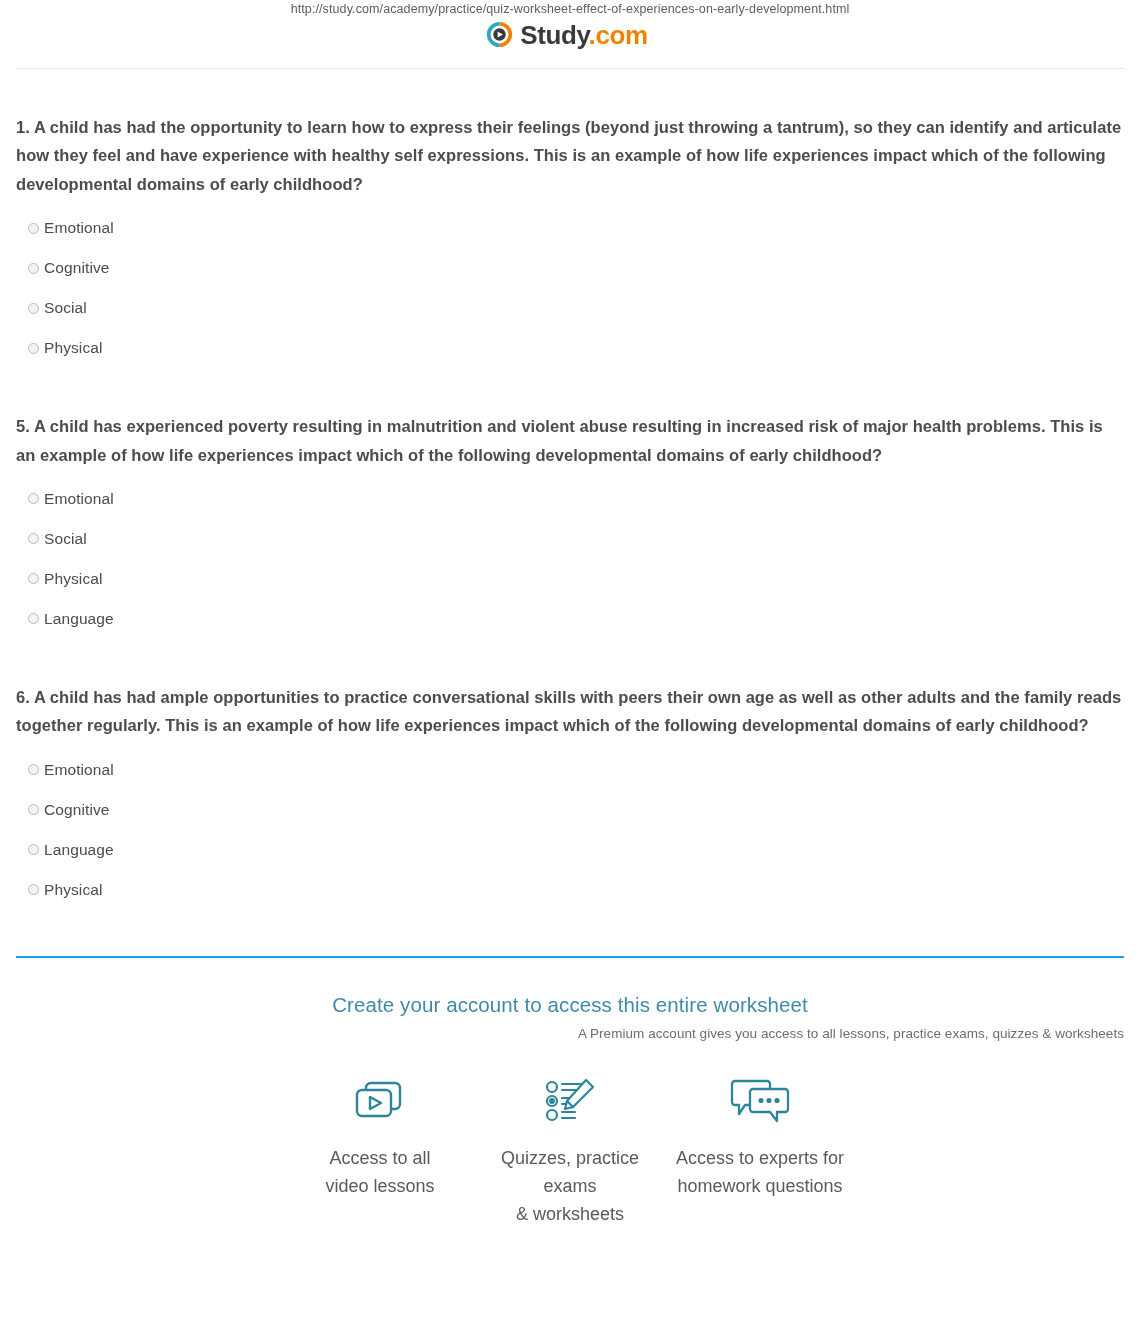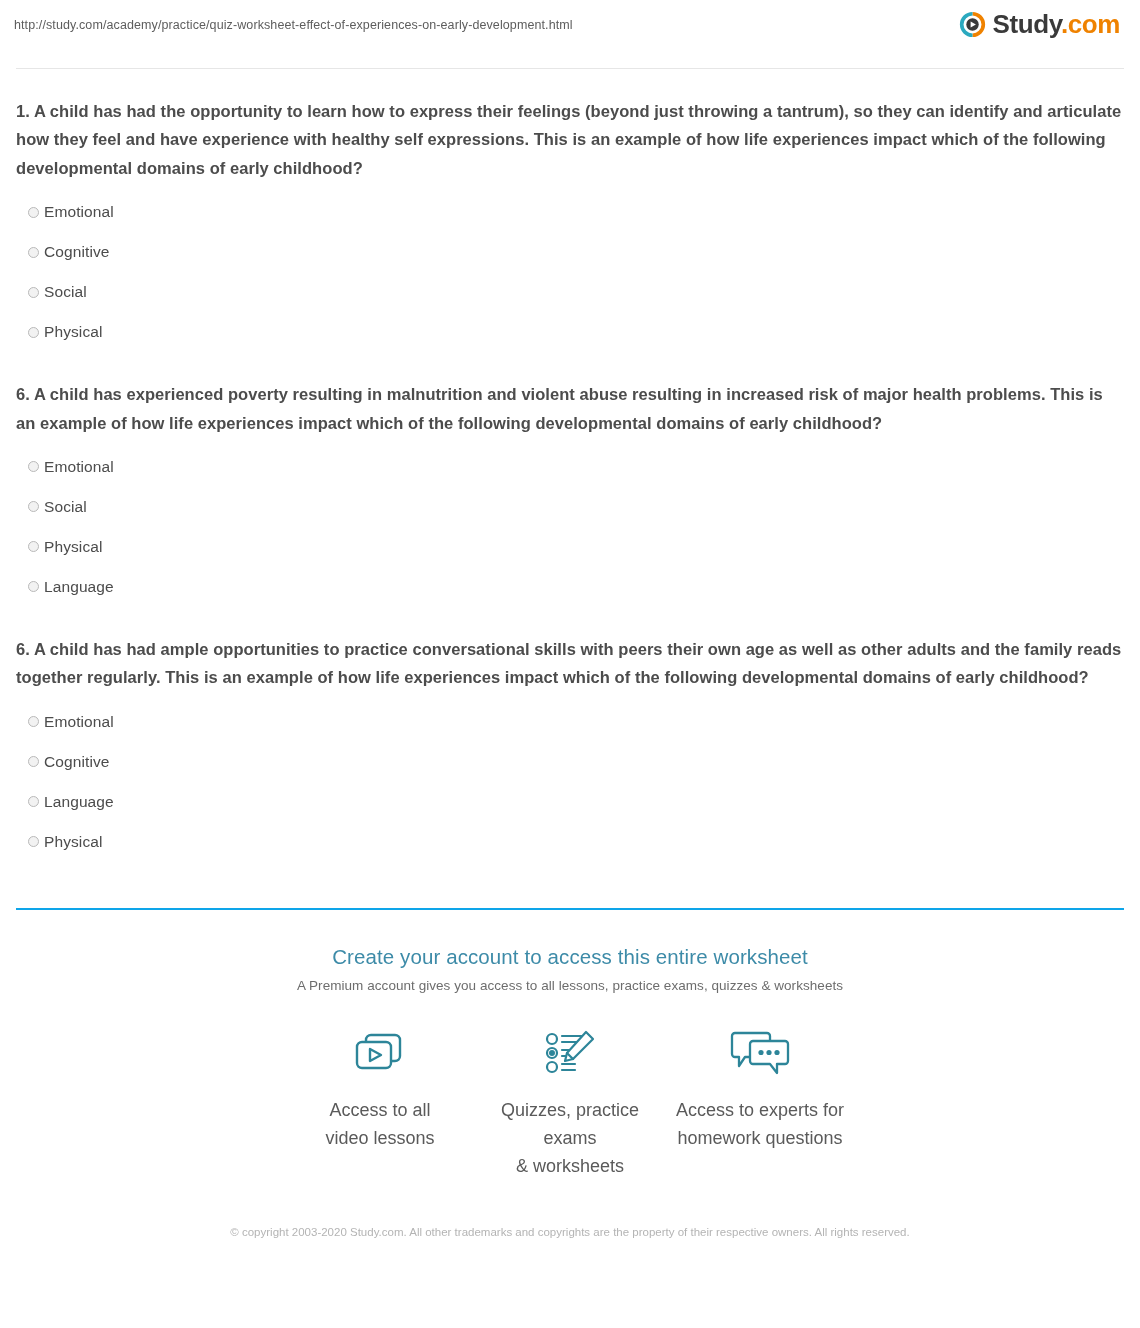--- a/index.html
+++ b/index.html
@@ -24,20 +24,21 @@
   }
 
   
   .topbar {
     position: relative;
     height: 48px;
     padding: 0 14px;
     display: flex;
     align-items: center;
     justify-content: space-between;
+    flex-direction: column;
   }
   .url-text {
     font-size: 12.5px;
     color: #5d5d5d;
     letter-spacing: .1px;
     white-space: nowrap;
     padding-top: 2px;
   }
   .brand {
     display: flex;
@@ -84,21 +85,21 @@
   
   .quiz {
     padding: 0 16px;
   }
   .question-block { padding-top: 28px; }
   .question-text {
     font-size: 16.5px;
     line-height: 1.72;
     font-weight: 700;
     color: #4c4c4c;
-    margin: 0 0 10px 0;
+    margin: 16px 0 10px 0;
     letter-spacing: .05px;
   }
   .options {
     list-style: none;
     margin: 0;
     padding: 0;
   }
   .option-row {
     display: flex;
     align-items: center;
@@ -137,20 +138,21 @@
     line-height: 1.25;
     margin: 0 0 9px 0;
     font-weight: 400;
     letter-spacing: .1px;
   }
   .cta-sub {
     font-size: 13.5px;
     color: #6d6d6d;
     margin: 0;
     letter-spacing: .05px;
+    text-align: right;
   }
 
   .features {
     margin-top: 30px;
     display: flex;
     justify-content: center;
     gap: 0;
   }
   .feature {
     width: 190px;
@@ -218,21 +220,21 @@
           <span class="option-label">Social</span>
         </li>
         <li class="option-row">
           <span class="radio"></span>
           <span class="option-label">Physical</span>
         </li>
       </ul>
     </div>
 
     <div class="question-block">
-      <p class="question-text">6. A child has experienced poverty resulting in malnutrition and violent abuse resulting in increased risk of major health problems. This is an example of how life experiences impact which of the following developmental domains of early childhood?</p>
+      <p class="question-text">5. A child has experienced poverty resulting in malnutrition and violent abuse resulting in increased risk of major health problems. This is an example of how life experiences impact which of the following developmental domains of early childhood?</p>
       <ul class="options">
         <li class="option-row">
           <span class="radio"></span>
           <span class="option-label">Emotional</span>
         </li>
         <li class="option-row">
           <span class="radio"></span>
           <span class="option-label">Social</span>
         </li>
         <li class="option-row">
@@ -315,16 +317,15 @@
             <circle cx="40" cy="24.5" r="2.6" fill="#2d8599" stroke="none"></circle>
             <circle cx="48" cy="24.5" r="2.6" fill="#2d8599" stroke="none"></circle>
           </svg>
         </div>
         <div class="feature-label">Access to experts for
 homework questions</div>
       </div>
 
     </div>
 
-    <div class="copyright">© copyright 2003-2020 Study.com. All other trademarks and copyrights are the property of their respective owners. All rights reserved.</div>
   </div>
 
 </div>
 
 </body></html>

